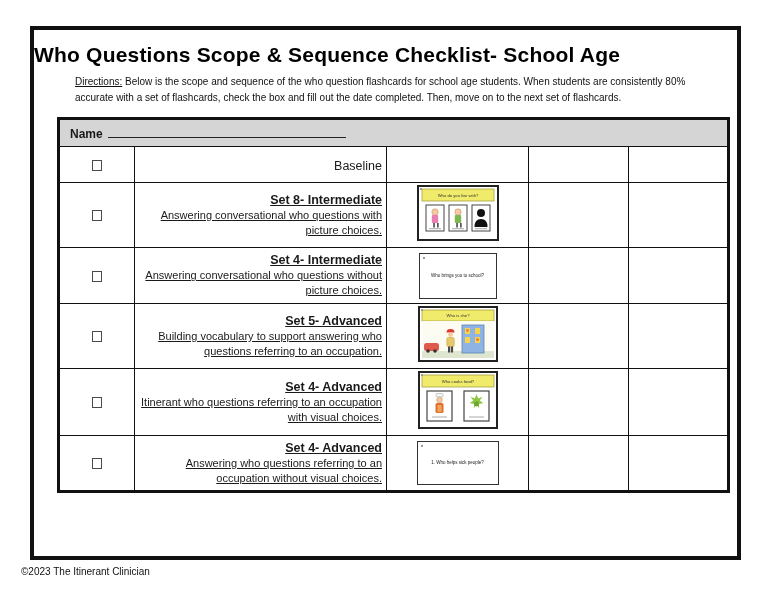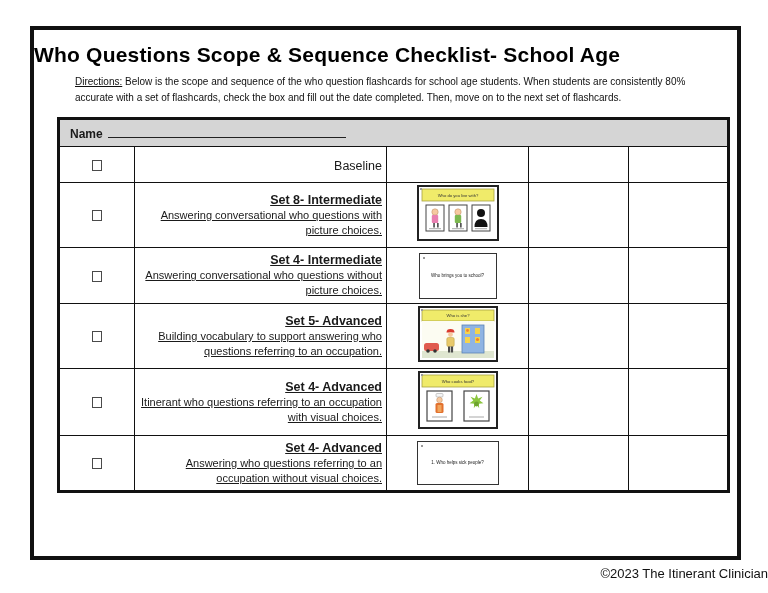--- a/index.html
+++ b/index.html
@@ -58,22 +58,22 @@
   .card-box::before { content:""; position:absolute; left:3px; top:2.5px; width:2px; height:2px; background:#9a9a9a; }
 
   .text-card {
     position:relative; display:inline-flex; align-items:center; justify-content:center;
     width:78px; height:46px; border:1.6px solid #333; background:#fff;
   }
   .text-card .q { font-size:4.5px; color:#222; padding:0 5px; line-height:1.3; }
   .text-card::before { content:""; position:absolute; left:3px; top:3px; width:2px; height:2px; background:#9a9a9a; }
 
   .footer {
-    position:absolute; left:0; right:0; top:566px; text-align:right;
-    font-size:13px; color:#111;padding-left:21px;
+    position:absolute; left:0; right:0; top:566px; text-align:left;
+    font-size:10px; color:#111;padding-left:21px;
   }
 </style>
 </head>
 <body>
 
 <div class="page">
 
   <div class="sheet-frame">
 
     <div class="page-title">Who Questions Scope &amp; Sequence Checklist- School Age</div>

